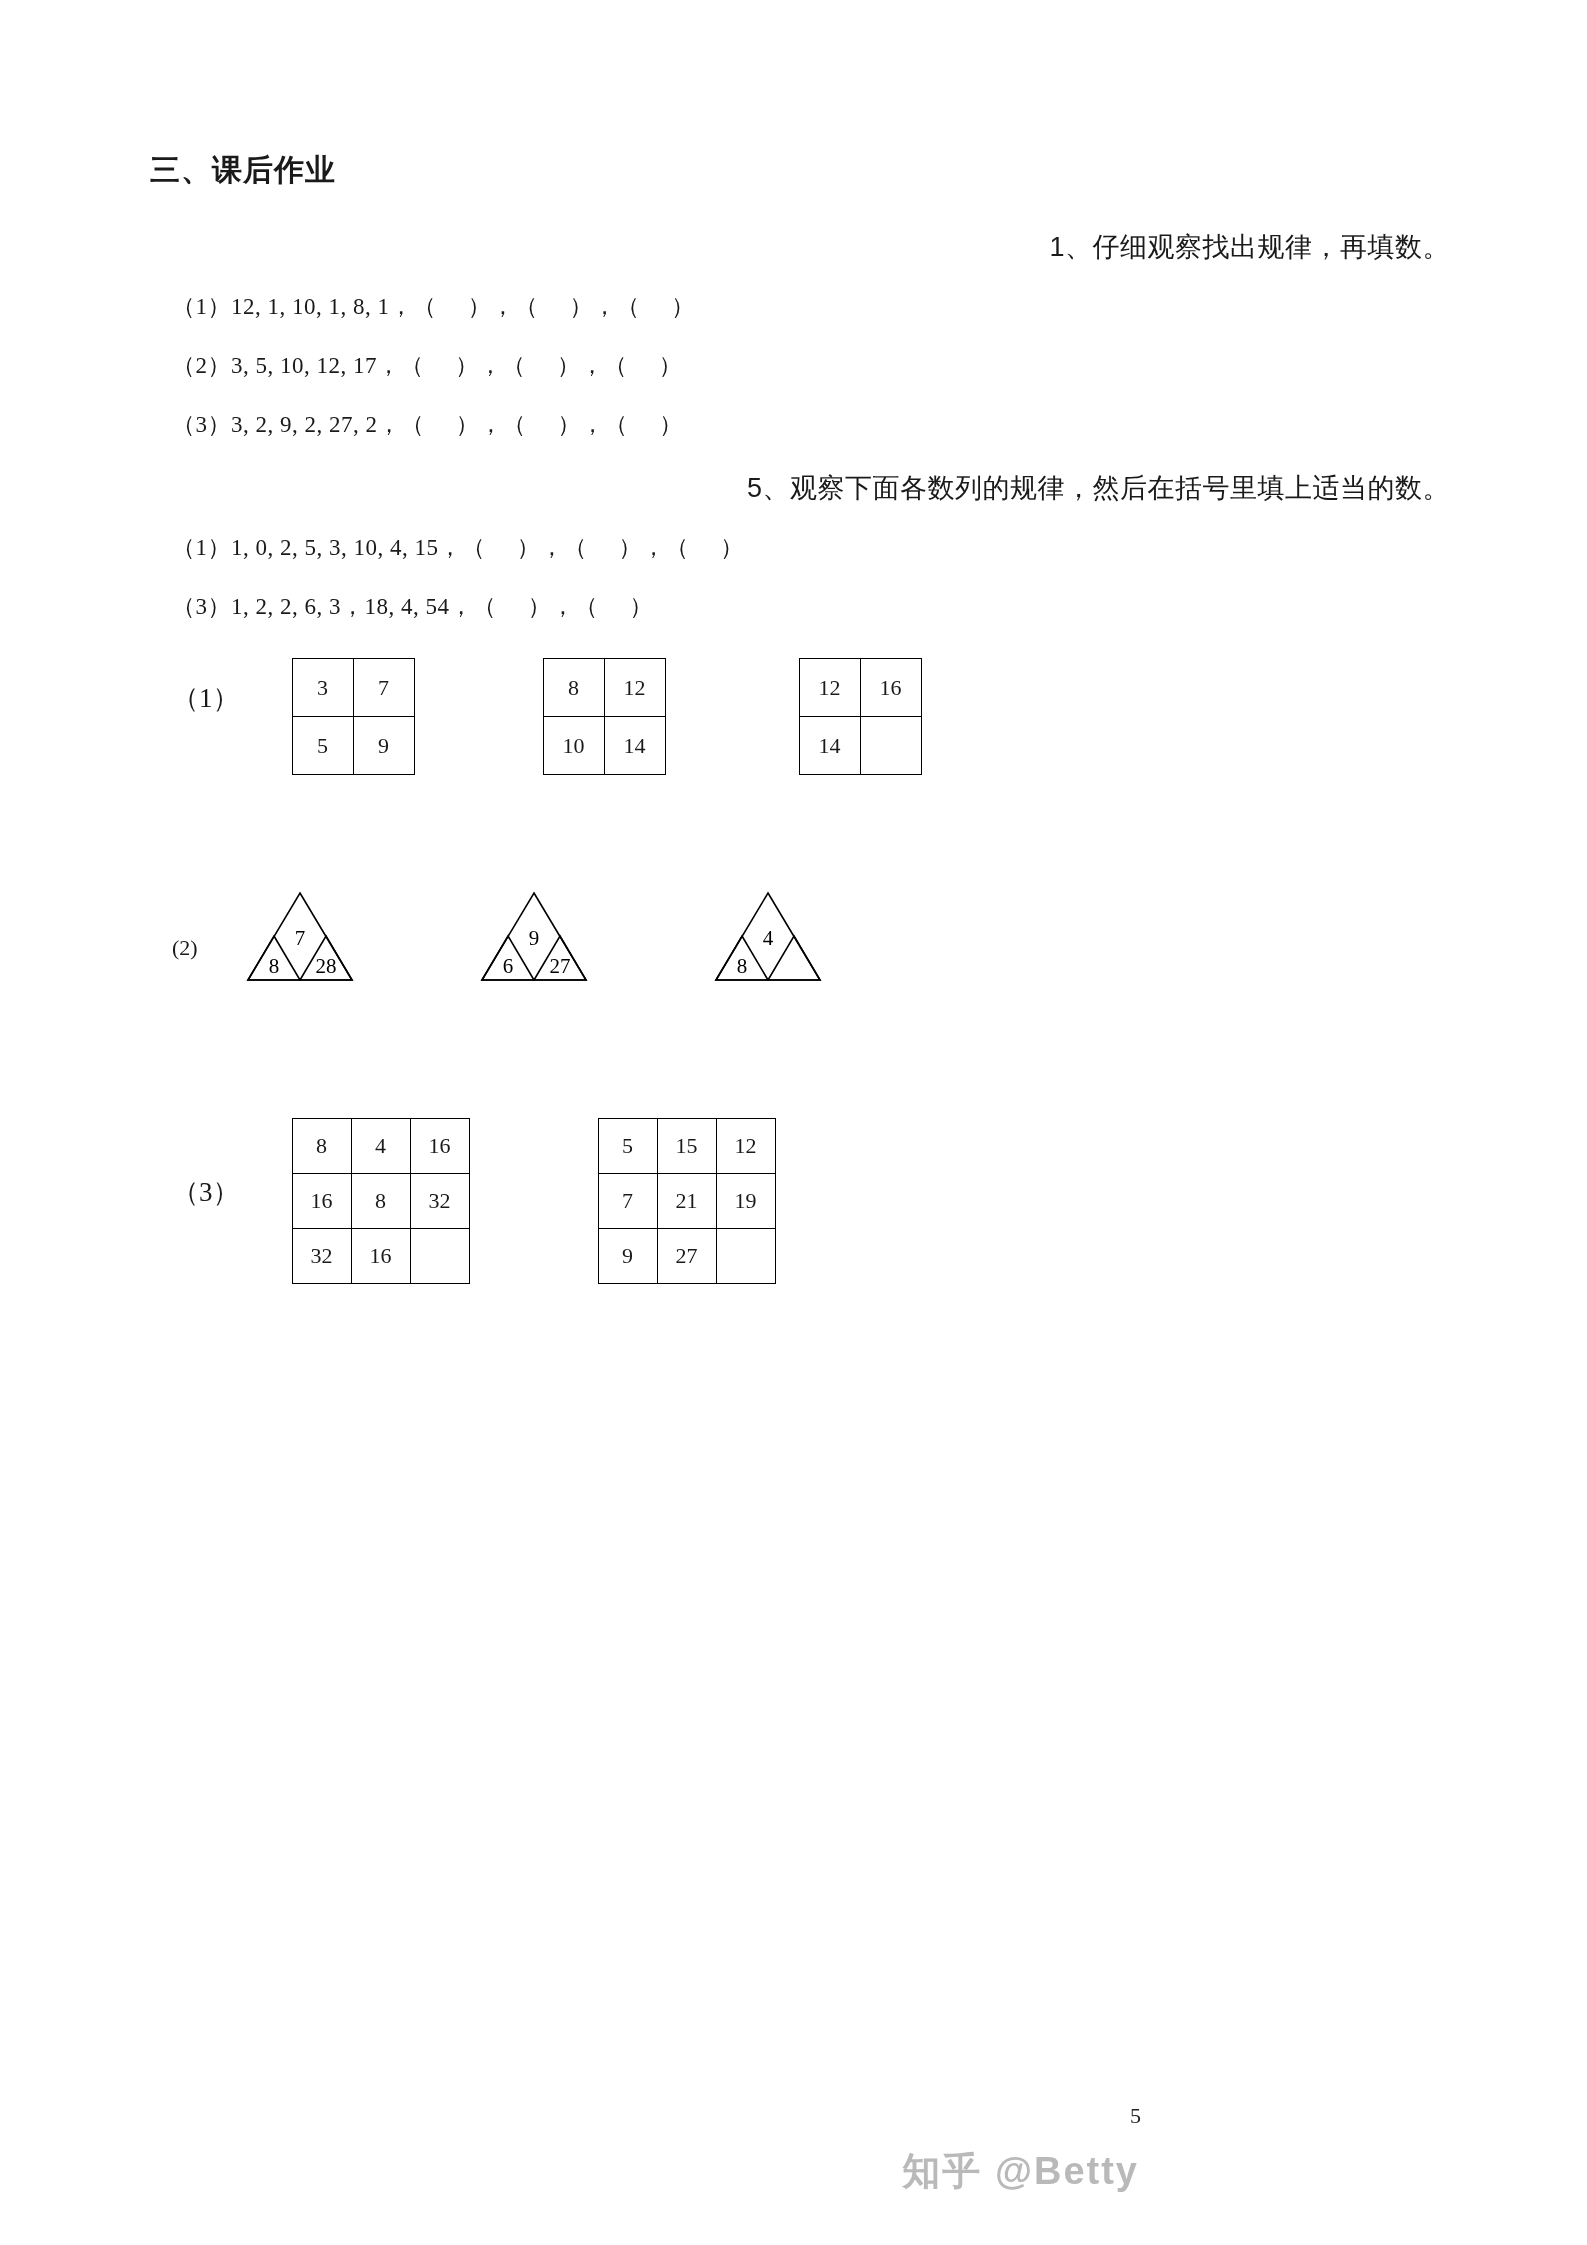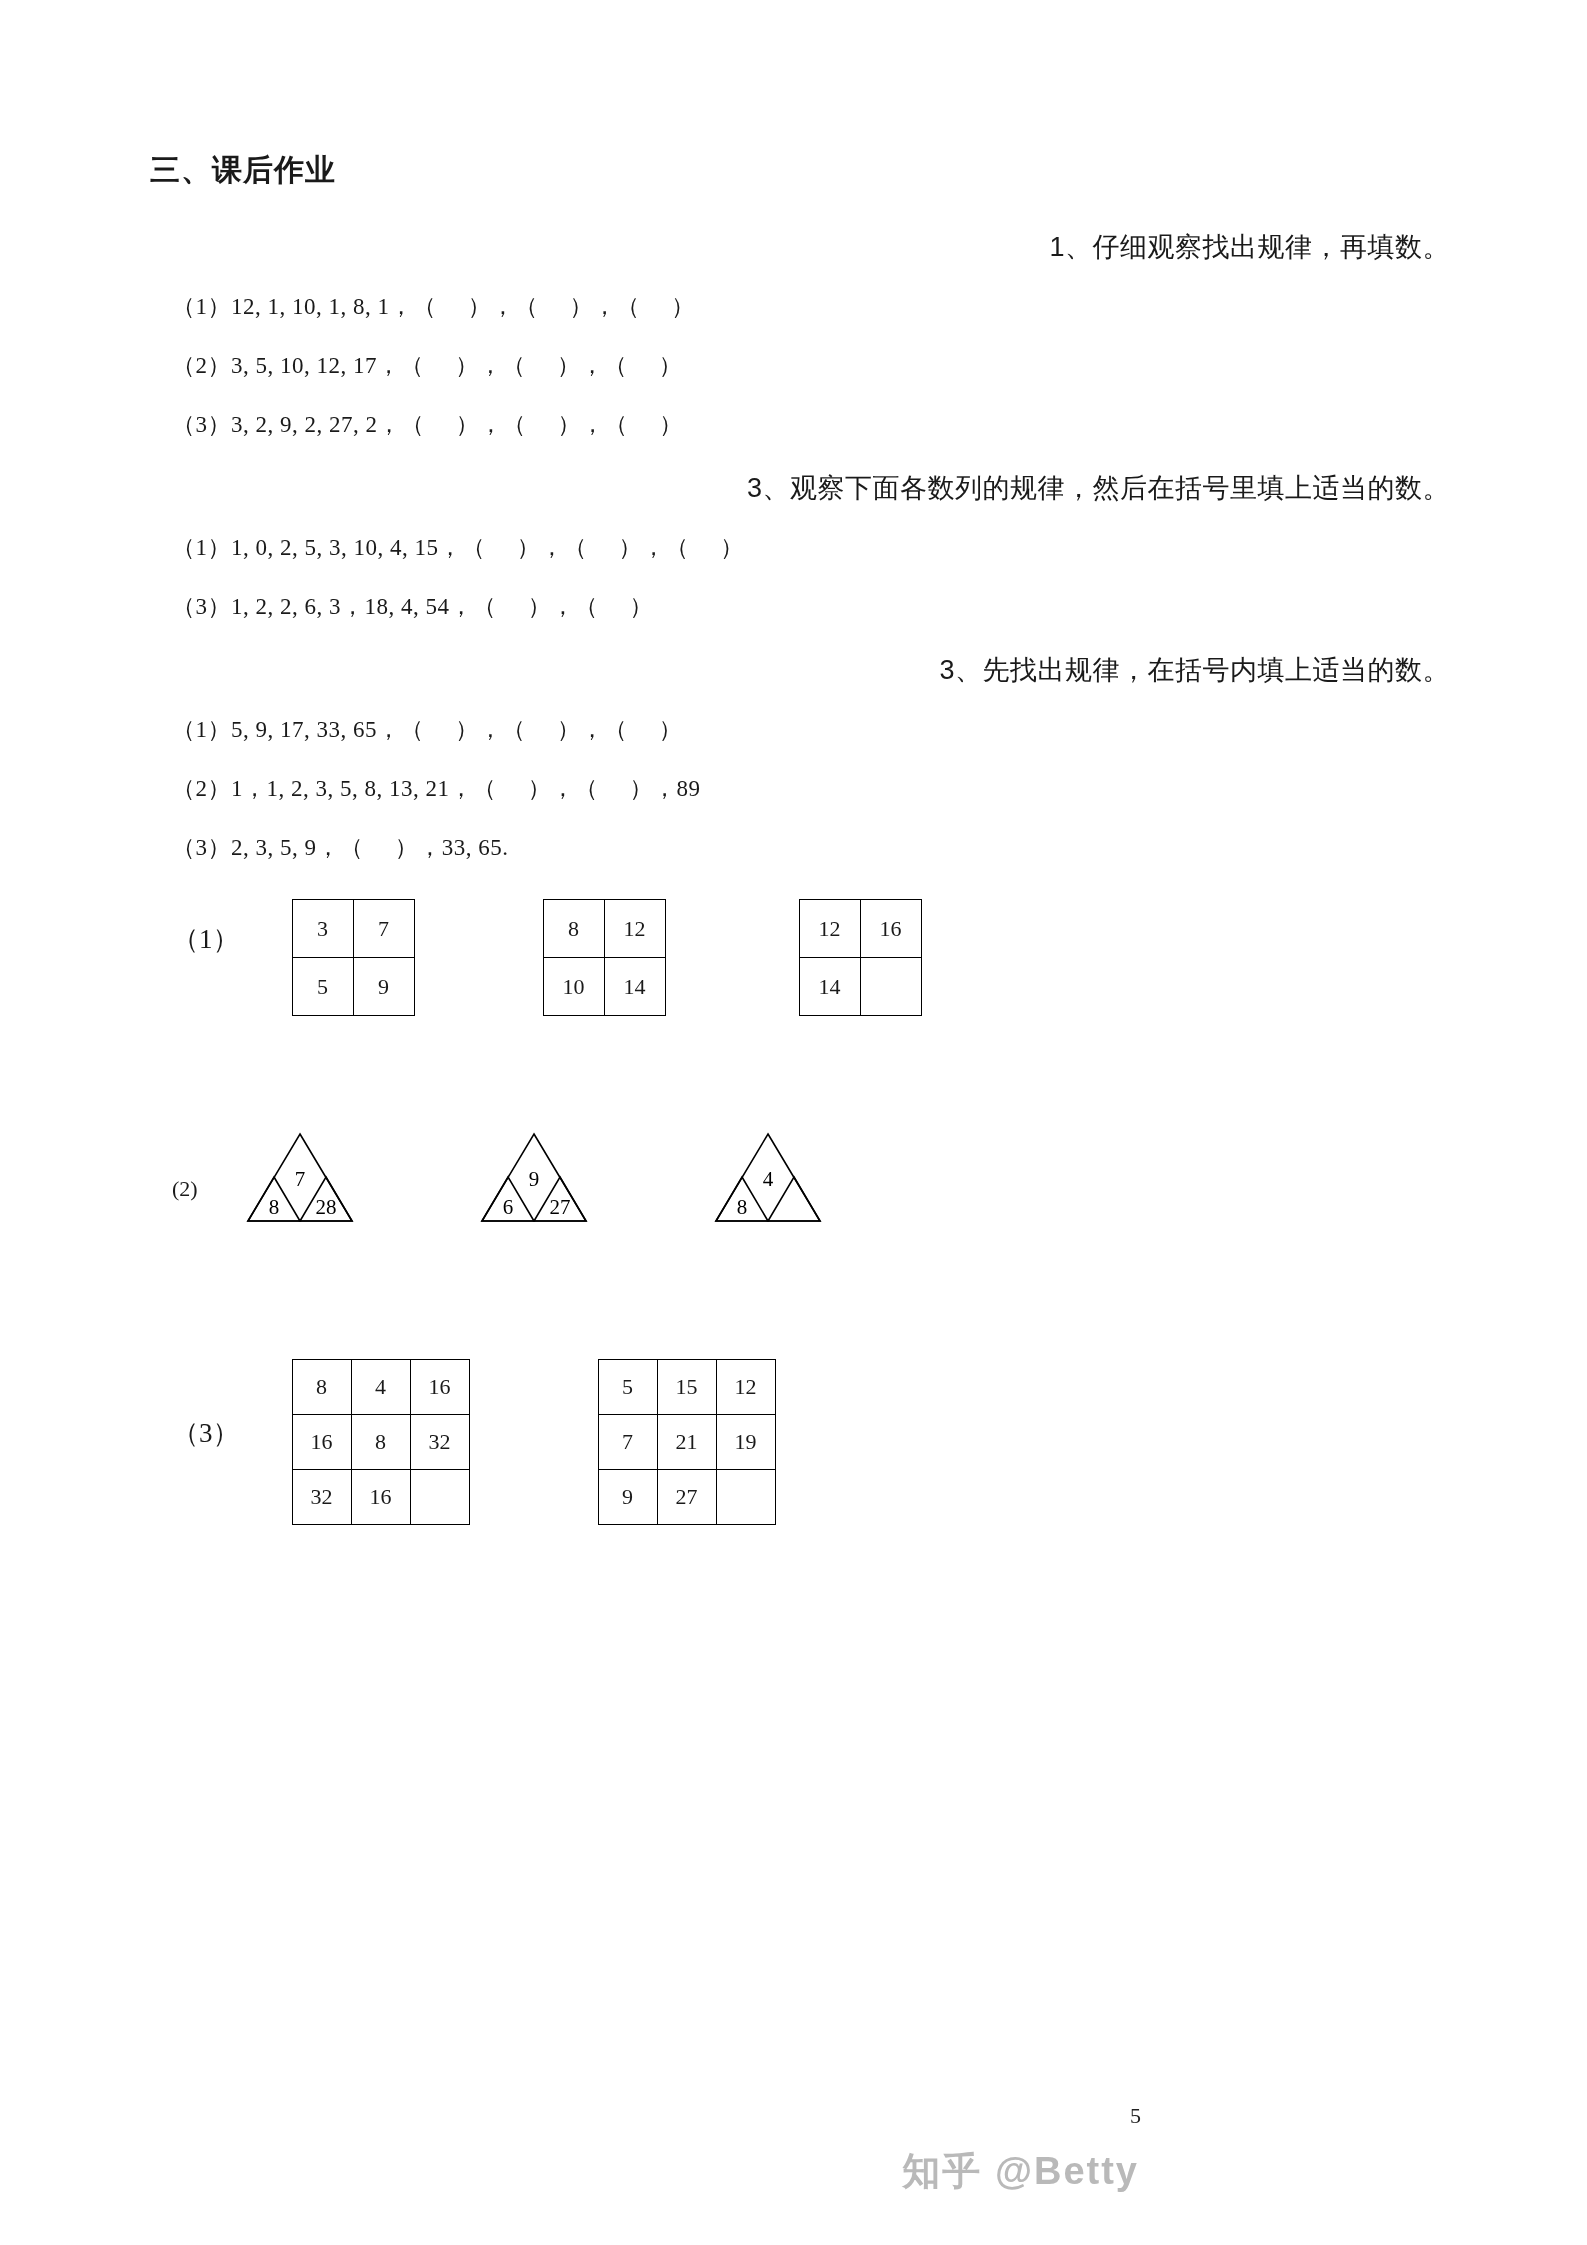--- a/index.html
+++ b/index.html
@@ -132,31 +132,25 @@
     <div class="heading">三、课后作业</div>
 
     <div class="block">
       <div class="q-title">1、仔细观察找出规律，再填数。</div>
       <div class="q-item">（1）12, 1, 10, 1, 8, 1，（     ），（     ），（     ）</div>
       <div class="q-item">（2）3, 5, 10, 12, 17，（     ），（     ），（     ）</div>
       <div class="q-item">（3）3, 2, 9, 2, 27, 2，（     ），（     ），（     ）</div>
     </div>
 
     <div class="block">
-      <div class="q-title">3、观察下面各数列的规律，然后在括号里填上适当的数。</div>
+      <div class="q-title">5、观察下面各数列的规律，然后在括号里填上适当的数。</div>
       <div class="q-item">（1）1, 0, 2, 5, 3, 10, 4, 15，（     ），（     ），（     ）</div>
       <div class="q-item">（3）1, 2, 2, 6, 3，18, 4, 54，（     ），（     ）</div>
     </div>
 
-    <div class="block">
-      <div class="q-title">3、先找出规律，在括号内填上适当的数。</div>
-      <div class="q-item">（1）5, 9, 17, 33, 65，（     ），（     ），（     ）</div>
-      <div class="q-item">（2）1，1, 2, 3, 5, 8, 13, 21，（     ），（     ），89</div>
-      <div class="q-item">（3）2, 3, 5, 9，（     ），33, 65.</div>
-    </div>
 
     <div class="block">
 
       <div class="fig-row" style="margin-top:36px;">
         <span class="fig-label" style="margin-right:48px; position:relative; top:22px;">（1）</span>
 
         <table class="grid2">
           <tbody>
               <tr>
             <td>3</td>

